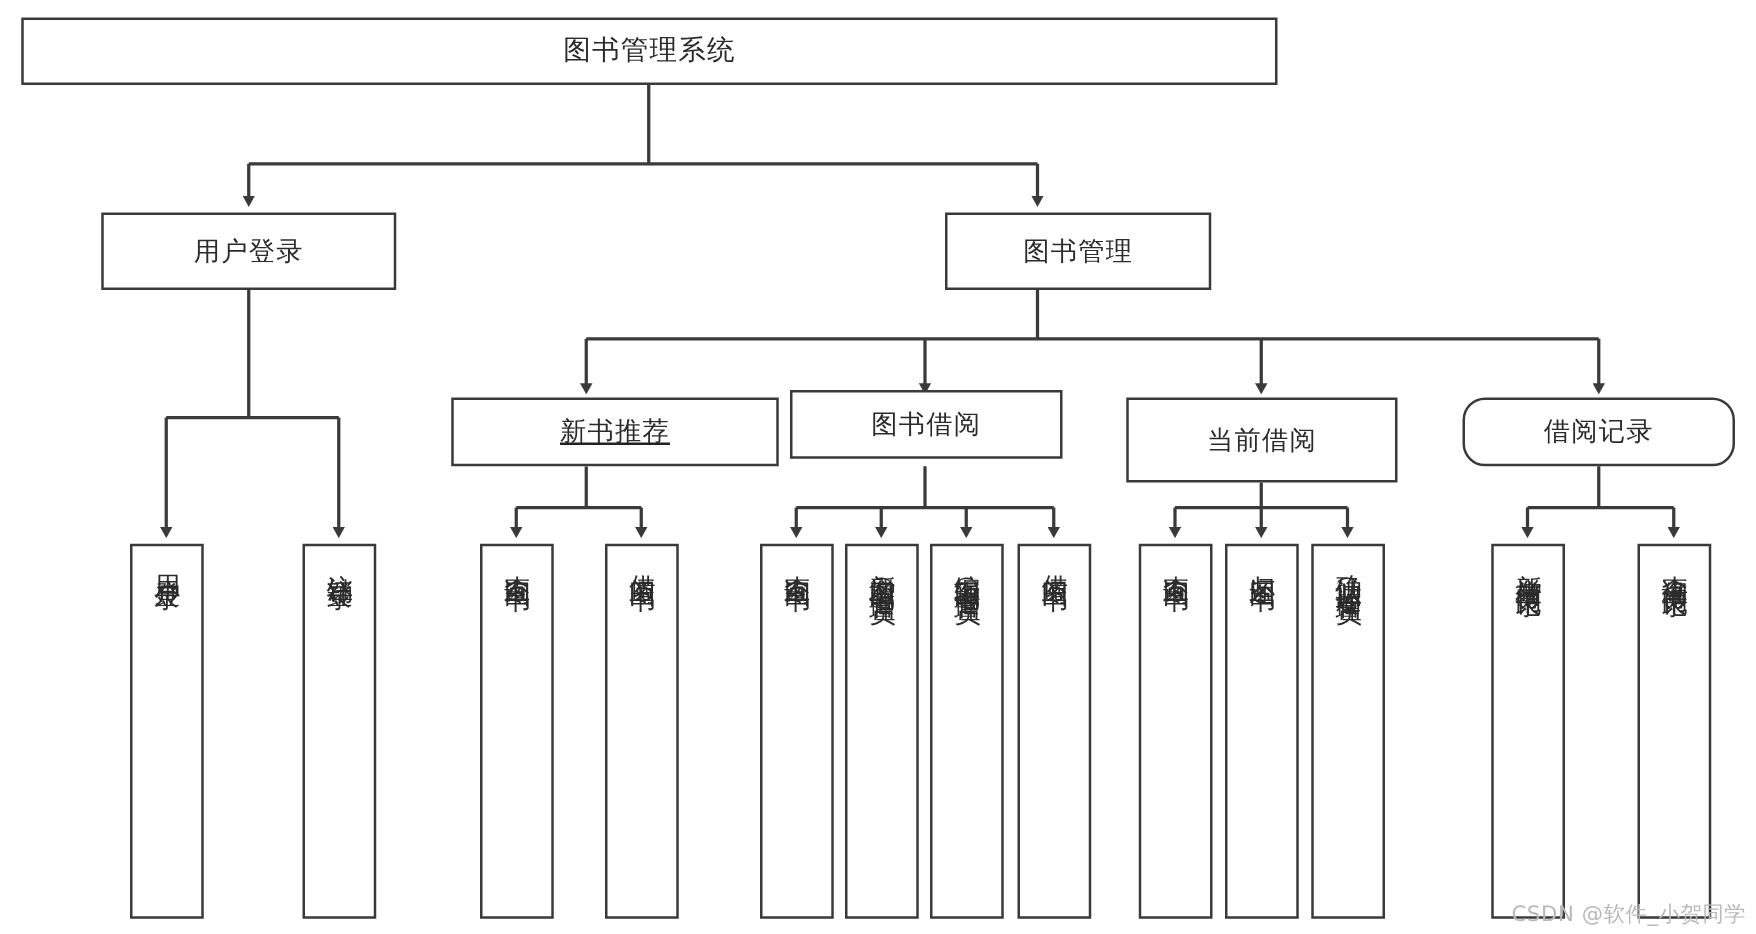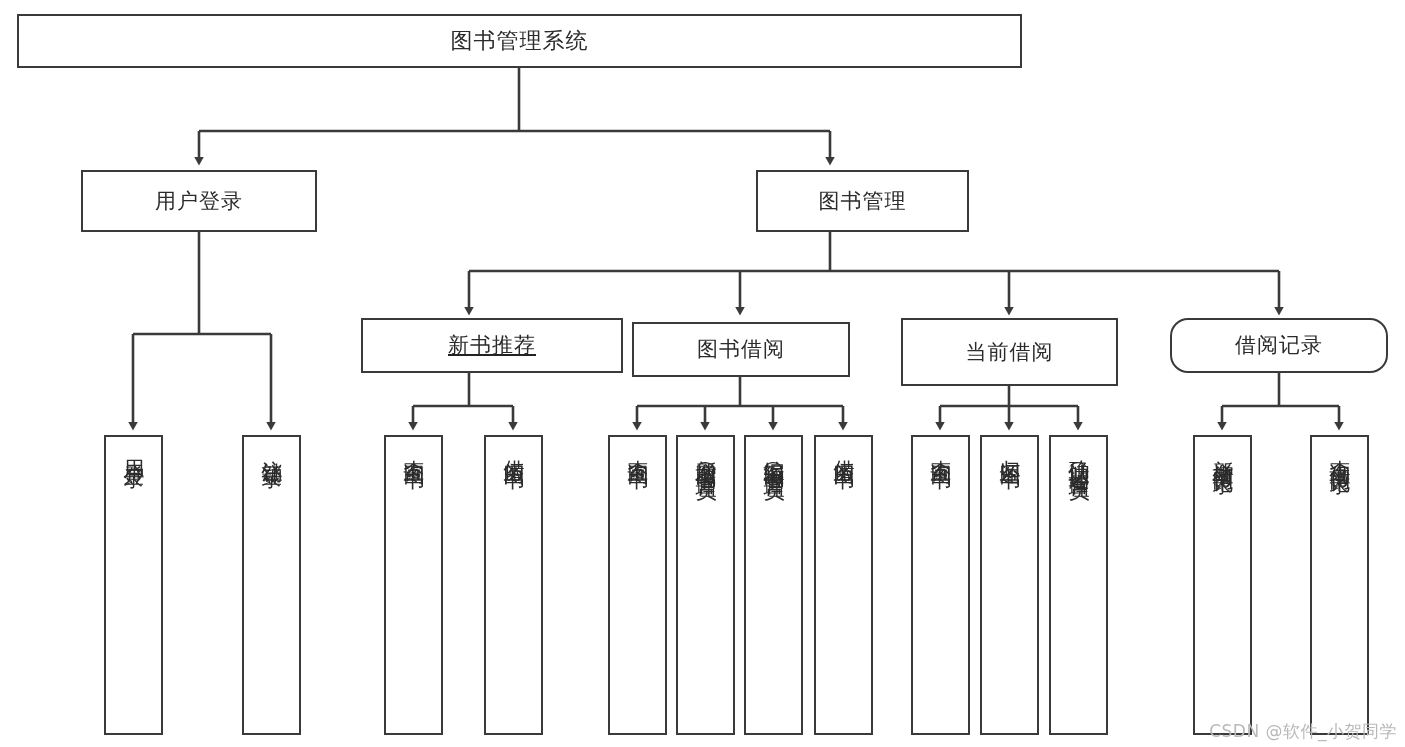--- a/index.html
+++ b/index.html
@@ -137,21 +137,21 @@
   <div class="node h" style="left:81px; top:170px; width:236px; height:62px;">
     <span class="lbl">用户登录</span>
   </div>
   <div class="node h" style="left:712px; top:170px; width:213px; height:62px;margin-left:44px;">
     <span class="lbl">图书管理</span>
   </div>
 
   <div class="node h" style="left:361px; top:318px; width:262px; height:55px;text-decoration:underline;">
     <span class="lbl">新书推荐</span>
   </div>
-  <div class="node h" style="left:632px; top:322px; width:218px; height:55px;">
+  <div class="node h" style="left:632px; top:312px; width:218px; height:55px;">
     <span class="lbl">图书借阅</span>
   </div>
   <div class="node h" style="left:901px; top:318px; width:217px; height:68px;">
     <span class="lbl">当前借阅</span>
   </div>
   <div class="node h" style="left:1170px; top:318px; width:218px; height:55px;border-radius:18px;">
     <span class="lbl">借阅记录</span>
   </div>
 
   <div class="node v" style="left:104px; top:435px; width:59px; height:300px;">

